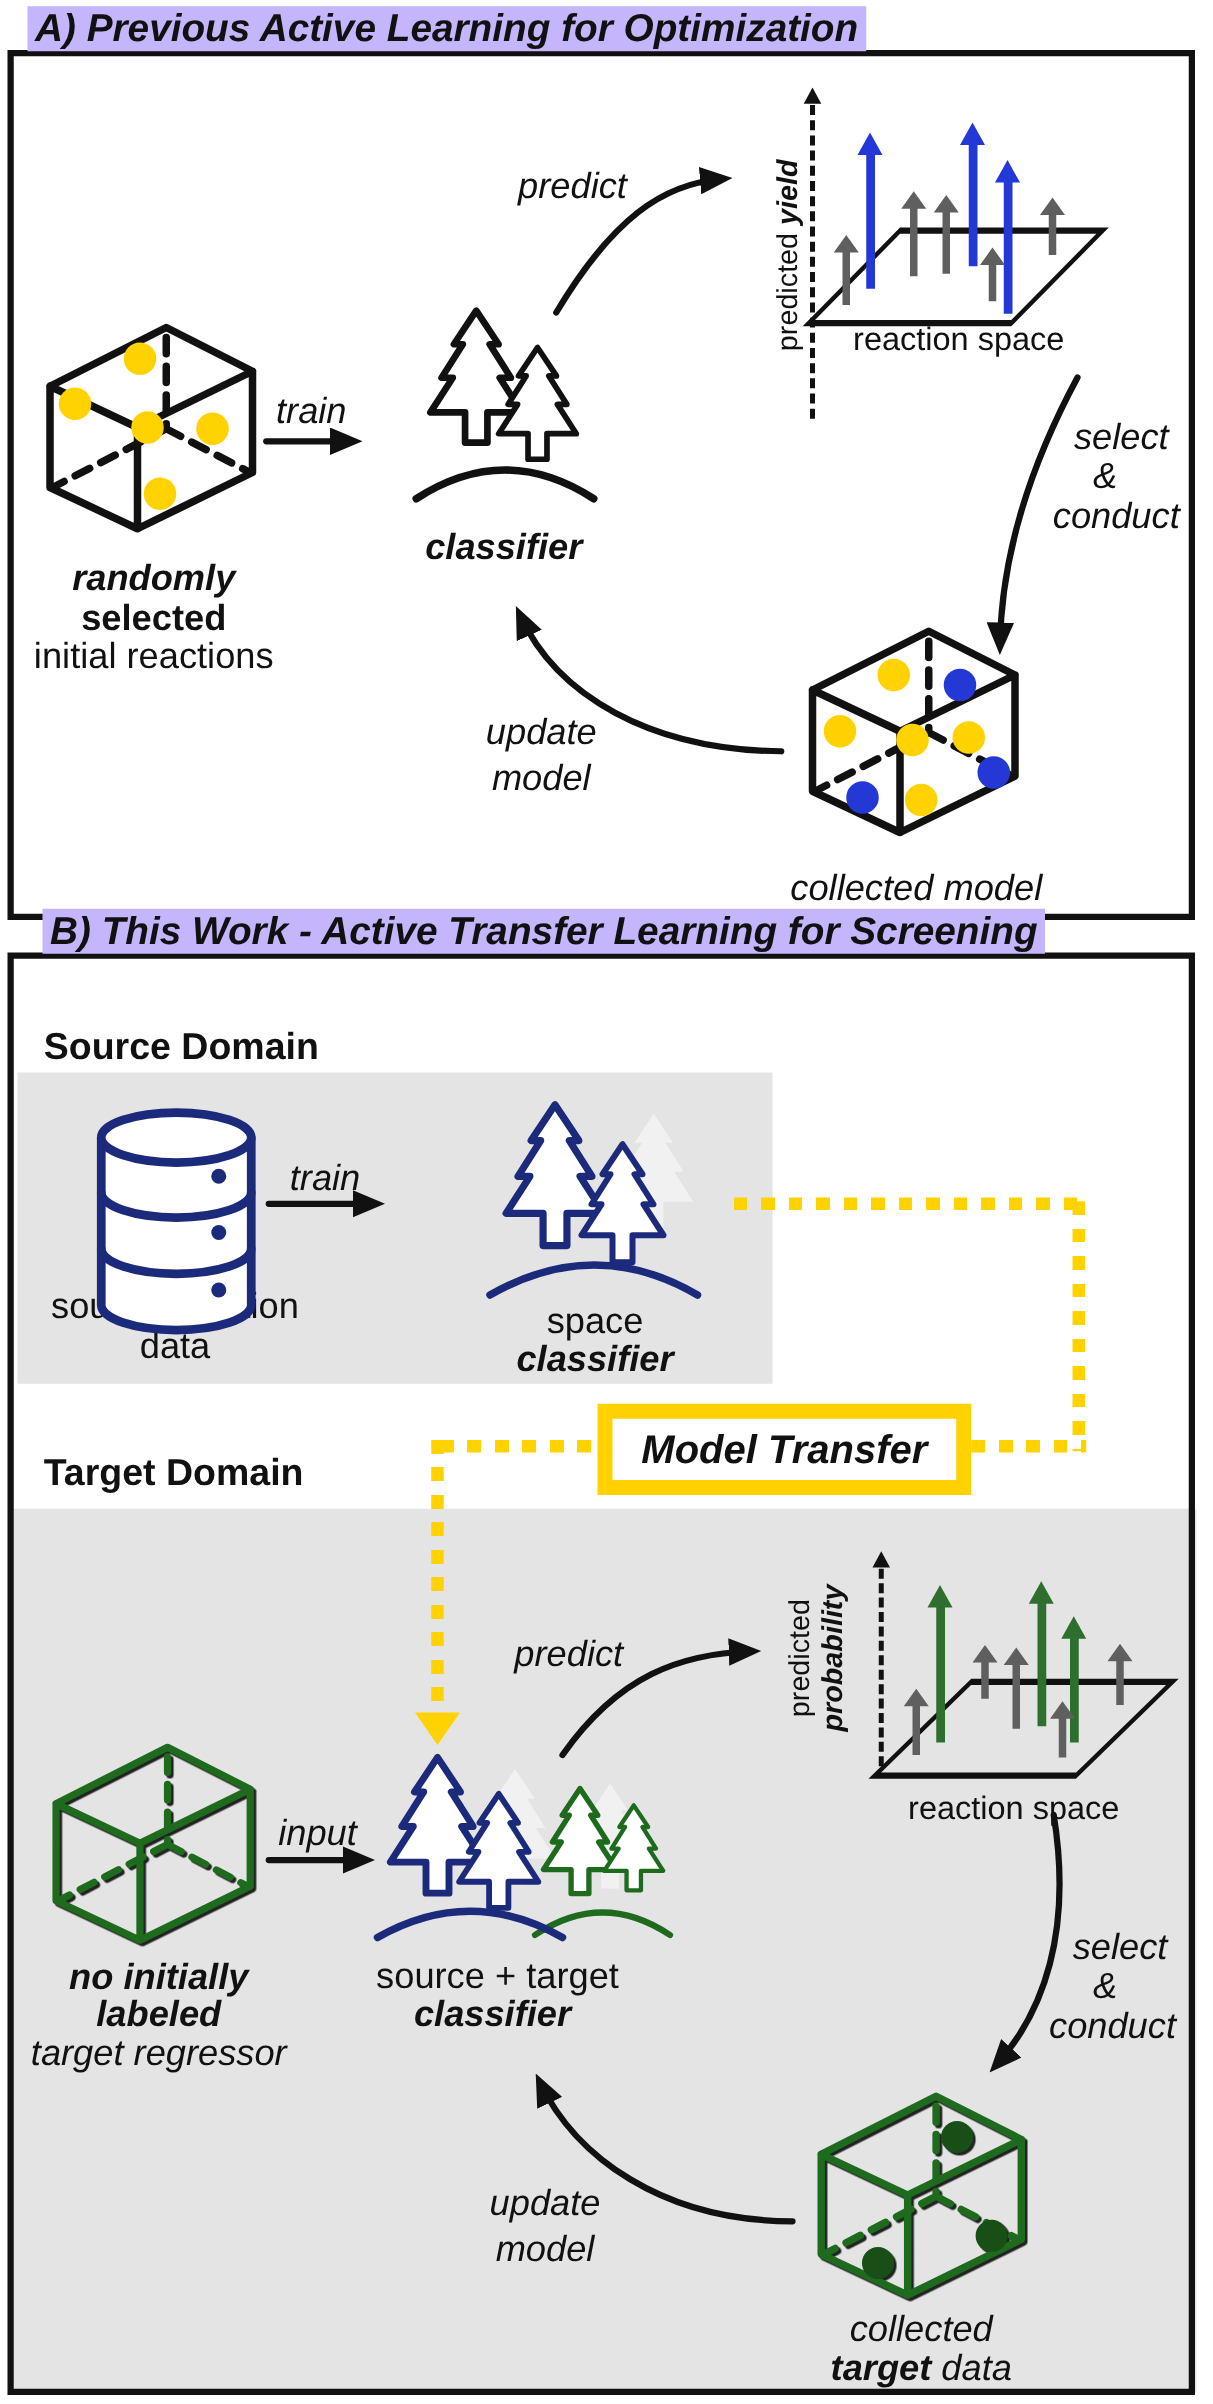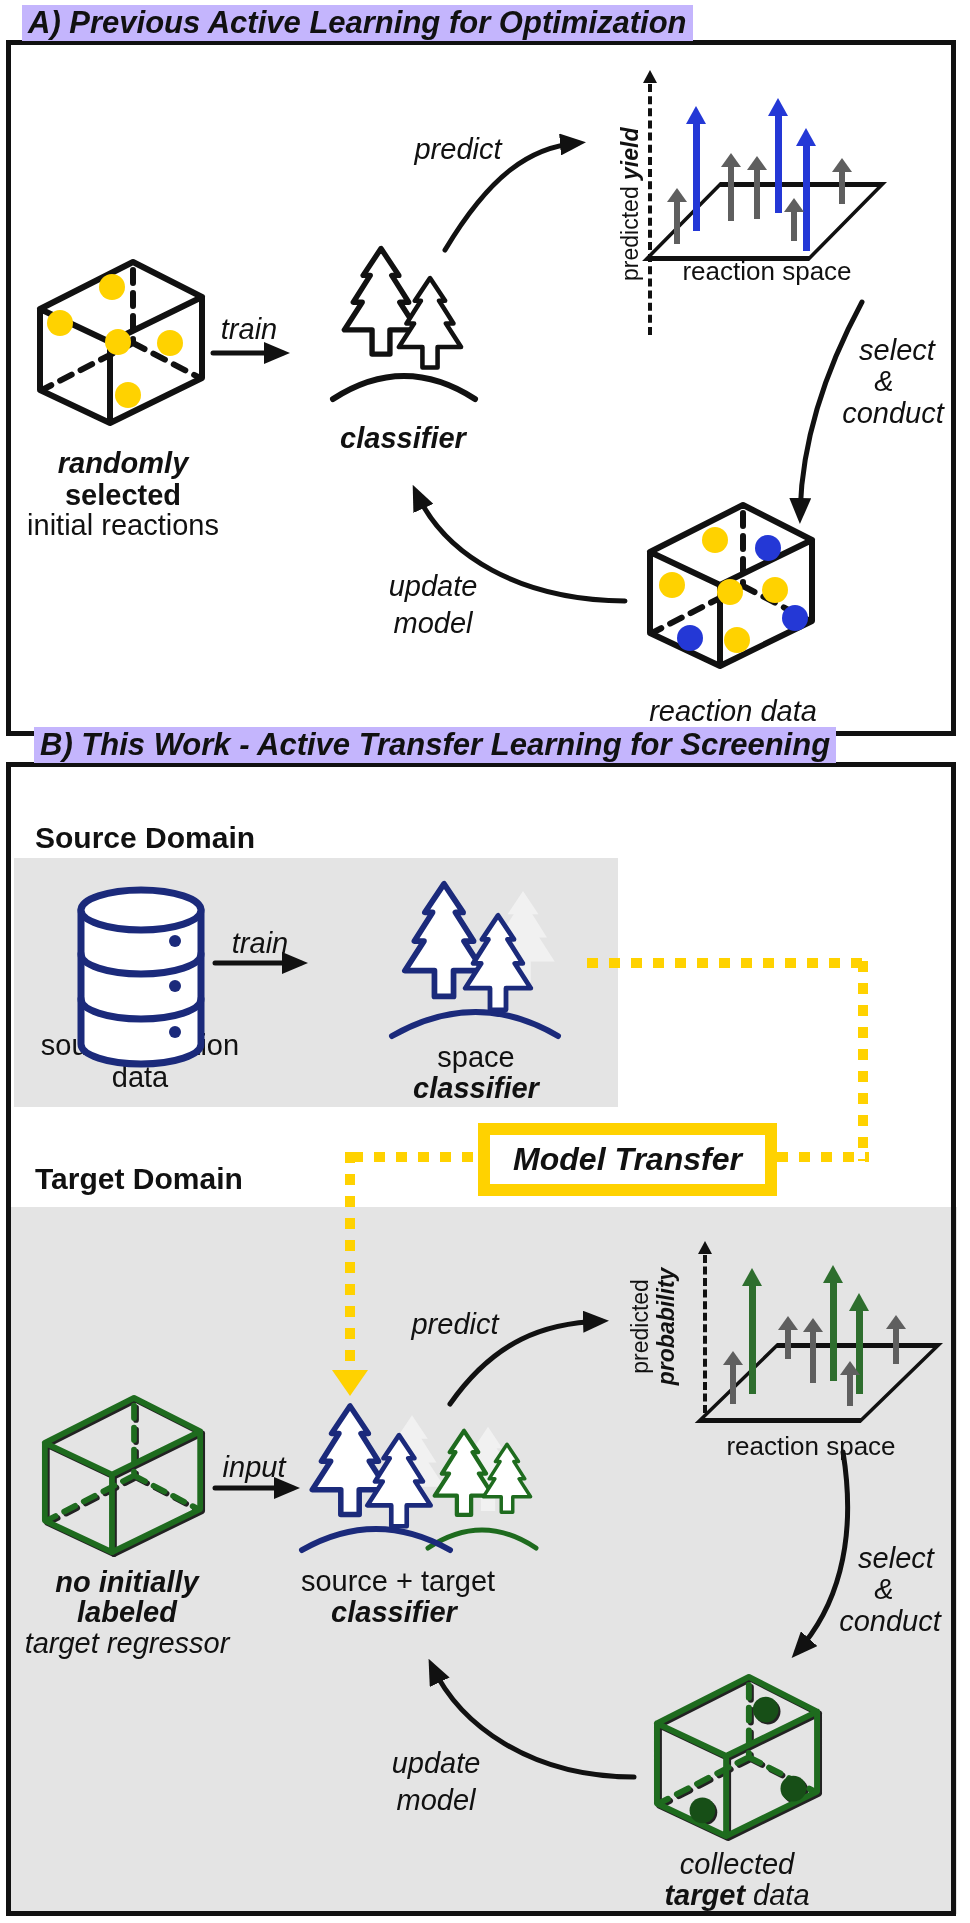--- a/index.html
+++ b/index.html
@@ -116,21 +116,21 @@
         <circle cx="80" cy="87" r="13"></circle>
       <circle cx="125" cy="85" r="13"></circle>
         <circle cx="87" cy="135" r="13"></circle>
     </g>
     <g fill="#2438d6">
       <circle cx="118" cy="43" r="13"></circle>
         <circle cx="145" cy="113" r="13"></circle>
         <circle cx="40" cy="133" r="13"></circle>
     </g>
   </svg>
-  <div class="abs ctr t29 it" style="left:733px;top:696px;">reaction data</div>
+  <div class="abs ctr t29 it" style="left:733px;top:696px;">collected model</div>
 
   <div class="abs ctr t29 it" style="left:433px;top:571px;">update</div>
   <div class="abs ctr t29 it" style="left:433px;top:608px;">model</div>
 
   <div class="abs t30 bd" style="left:35px;top:822px;">Source Domain</div>
 
   <svg style="left:75px;top:884px;color:#1b2a7b;" width="132" height="186" viewBox="0 0 132 186">
     <g fill="#fff" stroke="currentColor" stroke-width="7" stroke-linecap="round">
       <path d="M6,26 L6,160 A60,20 0 0 0 126,160 L126,26"></path>
       <ellipse cx="66" cy="26" rx="60" ry="20"></ellipse>

